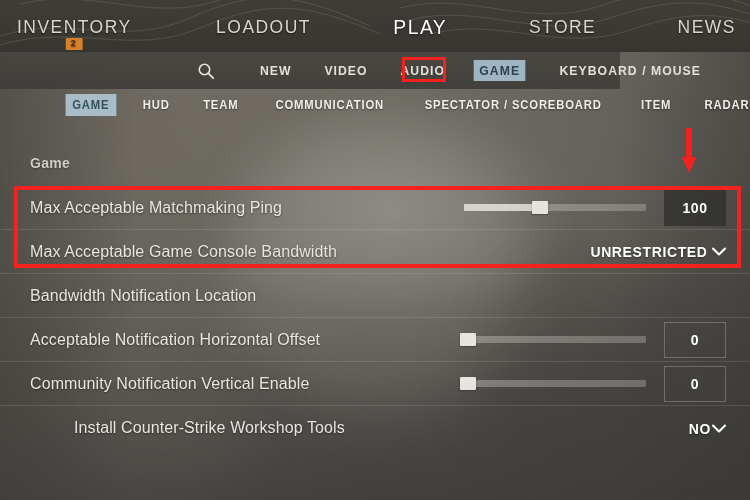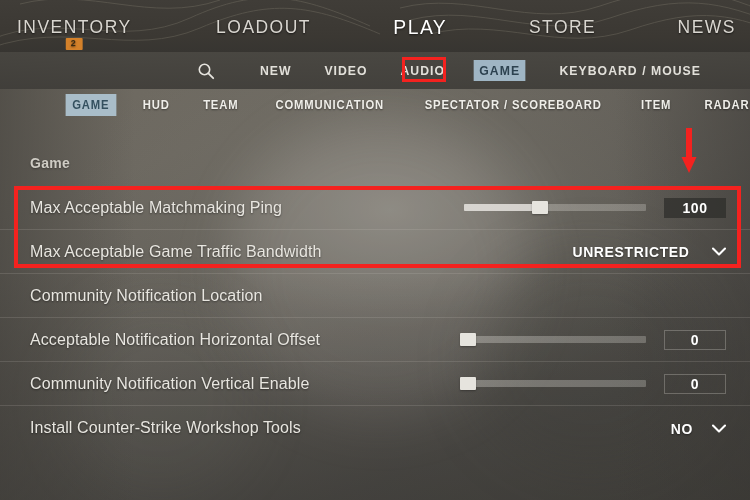--- a/index.html
+++ b/index.html
@@ -86,21 +86,21 @@
     font-size: 9px;
     font-weight: bold;
     padding: 1px 5px 2px 5px;
     border-radius: 1px;
     line-height: 1.1;
   }
 
   
   .subbar {
     position: absolute; left: 0; top: 52px;
-    width: 750px; height: 37px;
+    width: 620px; height: 37px;
     background: linear-gradient(to bottom, rgba(70,68,63,0.92), rgba(63,61,57,0.92));
     display: flex; align-items: center;
   }
   .search-icon {
     margin-left: 197px;
     width: 18px; height: 18px;
     display: inline-block;
   }
   .subnav-item {
     color: #e2e0da;
@@ -162,21 +162,21 @@
   .rows {
     position: absolute; left: 0; top: 186px;
     width: 750px;
   }
   .row {
     position: relative;
     height: 44px;
     display: flex; align-items: center;
     border-bottom: 1px solid rgba(210,208,200,0.16);
   }
-  .row:last-child { border-bottom: none; }
+  .row:last-child { border-bottom: none; padding-left: 44px; }
   .row-label {
     margin-left: 30px;
     color: #e8e6e0;
     font-size: 16px;
     font-weight: 400;
     letter-spacing: 0.1px;
     text-shadow: 0 1px 2px rgba(0,0,0,0.45);
     white-space: nowrap;
   }
   .row-control {
@@ -202,34 +202,34 @@
     position: absolute; top: -3px;
     width: 16px; height: 13px;
     background: #e6e4de;
     border-radius: 1px;
     transform: translateX(-8px);
     box-shadow: 0 1px 2px rgba(0,0,0,0.3);
   }
 
   
   .valuebox {
-    width: 62px; height: 20px;
+    width: 62px; height: 36px;
     display: flex; align-items: center; justify-content: center;
     color: #ffffff;
     font-size: 14px;
     font-weight: bold;
     letter-spacing: 0.6px;
     font-family: "Liberation Sans Narrow", "Liberation Sans", sans-serif;
   }
   .valuebox.filled { background: rgba(45,44,42,0.72); }
   .valuebox.outlined { border: 1px solid rgba(215,213,206,0.30); }
 
   
   .dropdown {
-    display: flex; align-items: center; gap: 18px;
+    display: flex; align-items: center; gap: 0;
   }
   .dropdown .dd-value {
     color: #ffffff;
     font-size: 15px;
     font-weight: bold;
     letter-spacing: 0.7px;
     font-family: "Liberation Sans Narrow", "Liberation Sans", sans-serif;
     transform: scaleX(0.93);
     text-shadow: 0 1px 2px rgba(0,0,0,0.45);
   }
@@ -317,33 +317,33 @@
       <span class="row-control">
         <span class="slider">
           <span class="fill" style="width:42%"></span>
           <span class="handle" style="left:42%"></span>
         </span>
         <span class="valuebox filled">100</span>
       </span>
     </div>
 
     <div class="row">
-      <span class="row-label">Max Acceptable Game Traffic Bandwidth</span>
+      <span class="row-label">Max Acceptable Game Console Bandwidth</span>
       <span class="row-control">
         <span class="dropdown">
           <span class="dd-value">UNRESTRICTED</span>
           <svg class="chev" viewBox="0 0 14 9">
             <polyline points="1,1.5 7,7.5 13,1.5" fill="none" stroke="#ffffff" stroke-width="2.1" stroke-linecap="round" stroke-linejoin="round"></polyline>
           </svg>
         </span>
       </span>
     </div>
 
     <div class="row">
-      <span class="row-label">Community Notification Location</span>
+      <span class="row-label">Bandwidth Notification Location</span>
     </div>
 
     <div class="row">
       <span class="row-label">Acceptable Notification Horizontal Offset</span>
       <span class="row-control">
         <span class="slider">
           <span class="fill" style="width:0%"></span>
           <span class="handle" style="left:4px"></span>
         </span>
         <span class="valuebox outlined">0</span>

